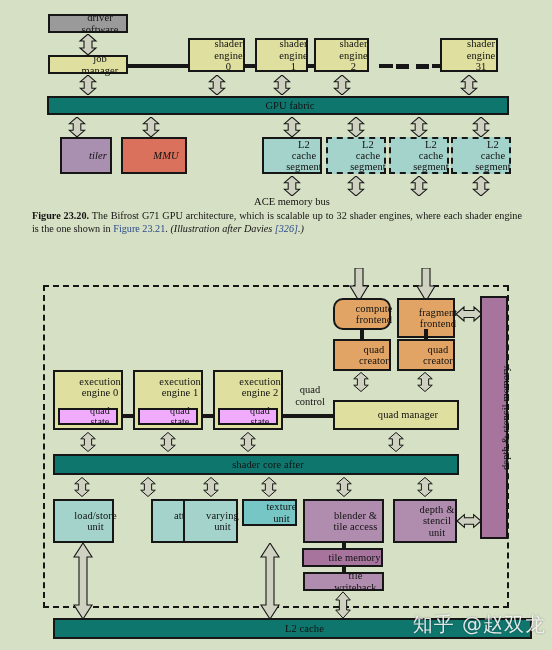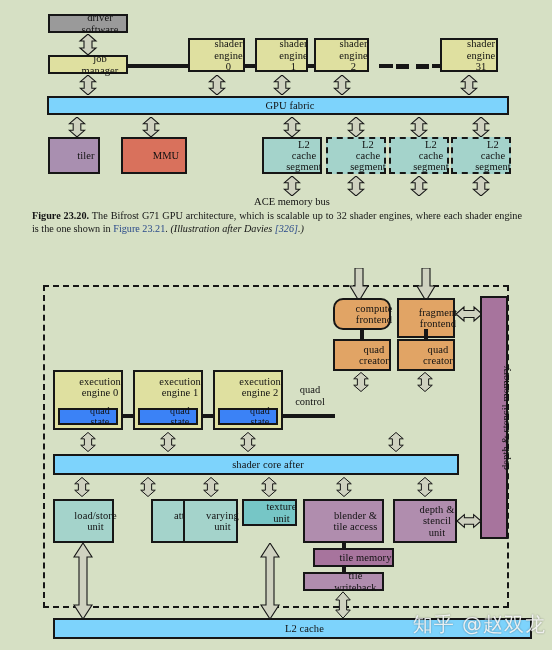--- a/index.html
+++ b/index.html
@@ -24,23 +24,23 @@
     text-align:center;
     line-height:1.05;
     font-size:10.5px;
     letter-spacing:.1px;
     white-space:pre-line;
     padding-left:24px;
   }
   .box.dashed{border-style:dashed;border-width:2.5px;}
 
   .c-yellow {background:#dfe0a0;}
-  .c-yellow2{background:#3b82f6;}
+  .c-yellow2{background:#f0abfc;}
   .c-gray   {background:#9a9a9a;}
-  .c-fabric {background:#7dd3fc;}
+  .c-fabric {background:#0f766e;}
   .c-teal   {background:#a4d3cb;}
   .c-teal2  {background:#76c6c6;}
   .c-purple {background:#a98fb0;}
   .c-purple2{background:#a7749d;}
   .c-purple3{background:#b08dae;}
   .c-orange {background:#e1a465;}
   .c-red    {background:#d9715c;}
 
   
   .label{
@@ -200,24 +200,24 @@
     <svg width="22" height="20" viewBox="0 0 22 21">
         <polygon points="11,0 19,7 15,7 15,14 19,14 11,21 3,14 7,14 7,7 3,7" fill="#cfd2c0" stroke="#161616" stroke-width="1.1"></polygon>
       </svg>
   </div>
   <div class="darrow" style="left:470px;top:117px;">
     <svg width="22" height="20" viewBox="0 0 22 21">
         <polygon points="11,0 19,7 15,7 15,14 19,14 11,21 3,14 7,14 7,7 3,7" fill="#cfd2c0" stroke="#161616" stroke-width="1.1"></polygon>
       </svg>
   </div>
 
-  <div class="box c-purple" style="left:48px;top:137px;width:52px;height:37px;">
+  <div class="box c-purple" style="left:60px;top:137px;width:52px;height:37px;font-style:italic;">
     <span>tiler</span>
   </div>
-  <div class="box c-red" style="left:121px;top:137px;width:66px;height:37px;">
+  <div class="box c-red" style="left:121px;top:137px;width:66px;height:37px;font-style:italic;">
     <span>MMU</span>
   </div>
 
   <div class="box c-teal" style="left:262px;top:137px;width:60px;height:37px;">
     <span>L2 cache
 segment</span>
   </div>
   <div class="box c-teal dashed" style="left:326px;top:137px;width:60px;height:37px;">
     <span>L2 cache
 segment</span>
@@ -302,20 +302,23 @@
     <svg width="20" height="20" viewBox="0 0 22 21">
         <polygon points="11,0 19,7 15,7 15,14 19,14 11,21 3,14 7,14 7,7 3,7" fill="#cfd2c0" stroke="#161616" stroke-width="1.1"></polygon>
       </svg>
   </div>
   <div class="darrow" style="left:415px;top:372px;">
     <svg width="20" height="20" viewBox="0 0 22 21">
         <polygon points="11,0 19,7 15,7 15,14 19,14 11,21 3,14 7,14 7,7 3,7" fill="#cfd2c0" stroke="#161616" stroke-width="1.1"></polygon>
       </svg>
   </div>
 
+  <div class="box c-yellow" style="left:333px;top:400px;width:126px;height:30px;">
+    <span>quad manager</span>
+  </div>
 
   <div class="box c-yellow" style="left:53px;top:370px;width:70px;height:60px;align-items:flex-start;padding-top:4px;">
     <span>execution
 engine 0</span>
   </div>
   <div class="box c-yellow2" style="left:58px;top:408px;width:60px;height:17px;font-size:10px;">
     <span>quad state</span>
   </div>
 
   <div class="box c-yellow" style="left:133px;top:370px;width:70px;height:60px;align-items:flex-start;padding-top:4px;">
@@ -426,21 +429,21 @@
 stencil unit</span>
   </div>
 
   <div class="darrow" style="left:457px;top:511px;">
     <svg width="24" height="20" viewBox="0 0 26 20">
       <polygon points="0,10 8,3 8,6.5 18,6.5 18,3 26,10 18,17 18,13.5 8,13.5 8,17" fill="#cfd2c0" stroke="#161616" stroke-width="1.1"></polygon>
     </svg>
   </div>
 
   <div class="vbus" style="left:342px;top:542px;height:7px;"></div>
-  <div class="box c-purple2" style="left:313px;top:548px;width:81px;height:19px;">
+  <div class="box c-purple2" style="left:302px;top:548px;width:81px;height:19px;">
     <span>tile memory</span>
   </div>
   <div class="vbus" style="left:342px;top:566px;height:7px;"></div>
   <div class="box c-purple3" style="left:303px;top:572px;width:81px;height:19px;">
     <span>tile writeback</span>
   </div>
 
   <div class="darrow" style="left:72px;top:543px;">
     <svg width="22" height="76" viewBox="0 0 22 76">
       <polygon points="11,0 20,14 15,14 15,62 20,62 11,76 2,62 7,62 7,14 2,14" fill="#cfd2c0" stroke="#161616" stroke-width="1.1"></polygon>

